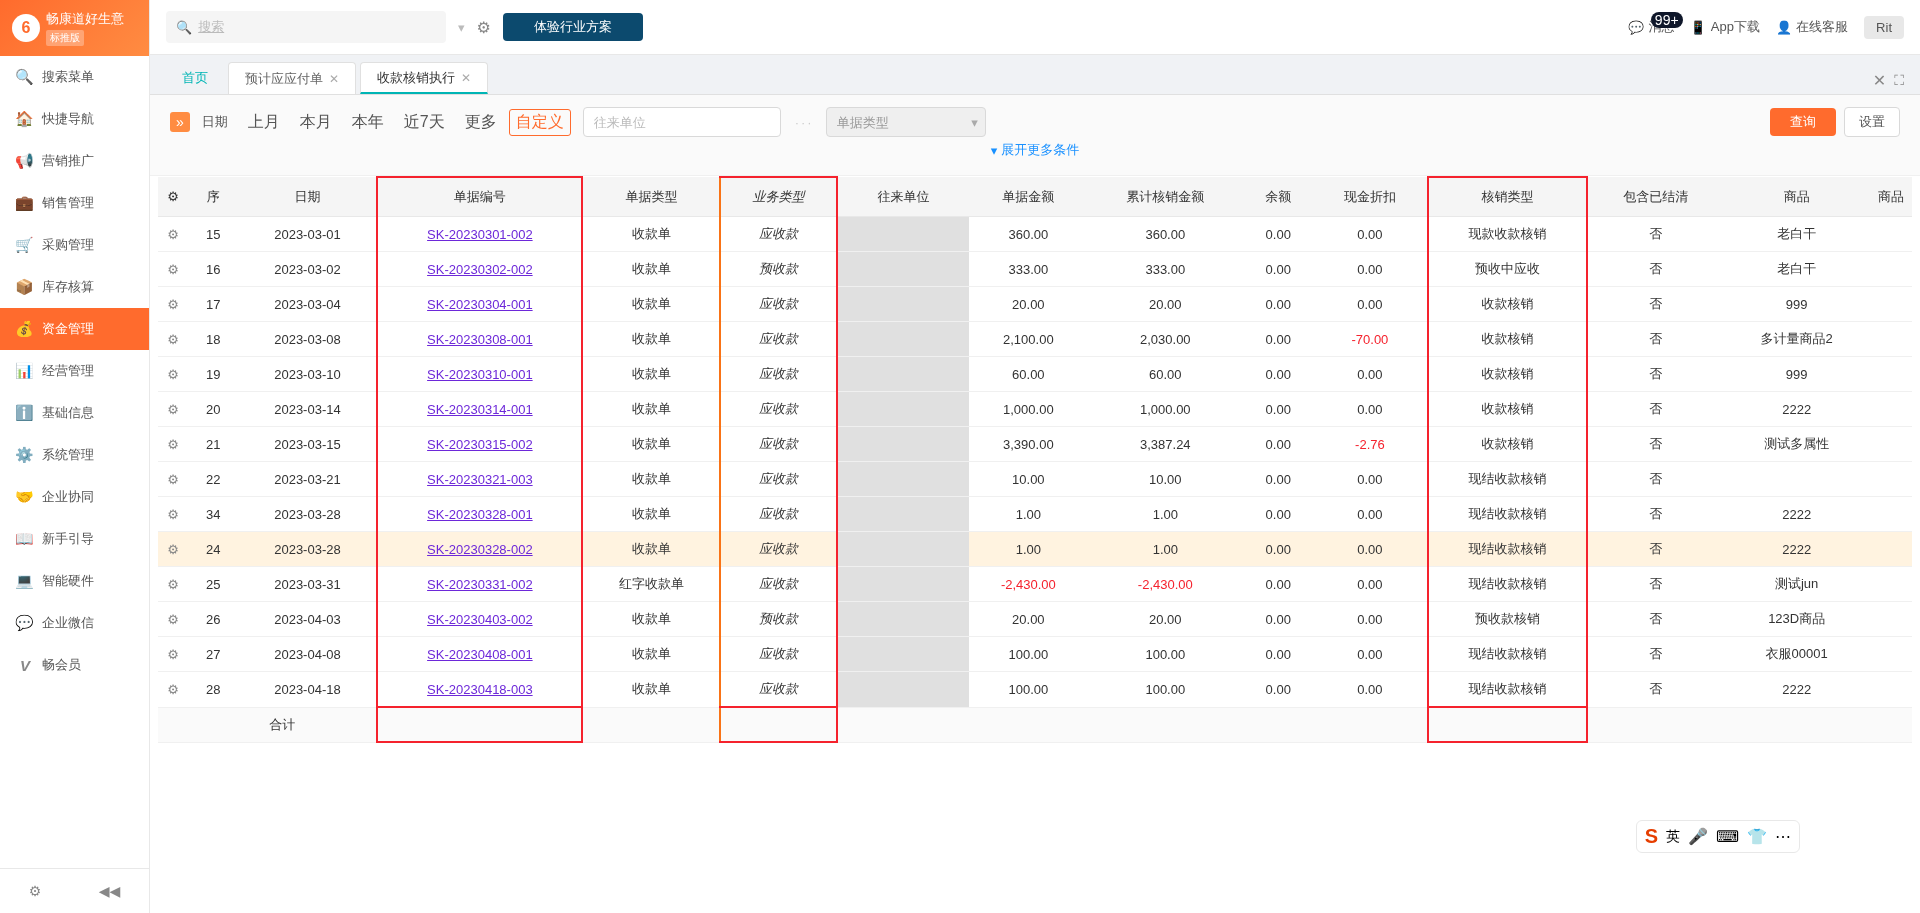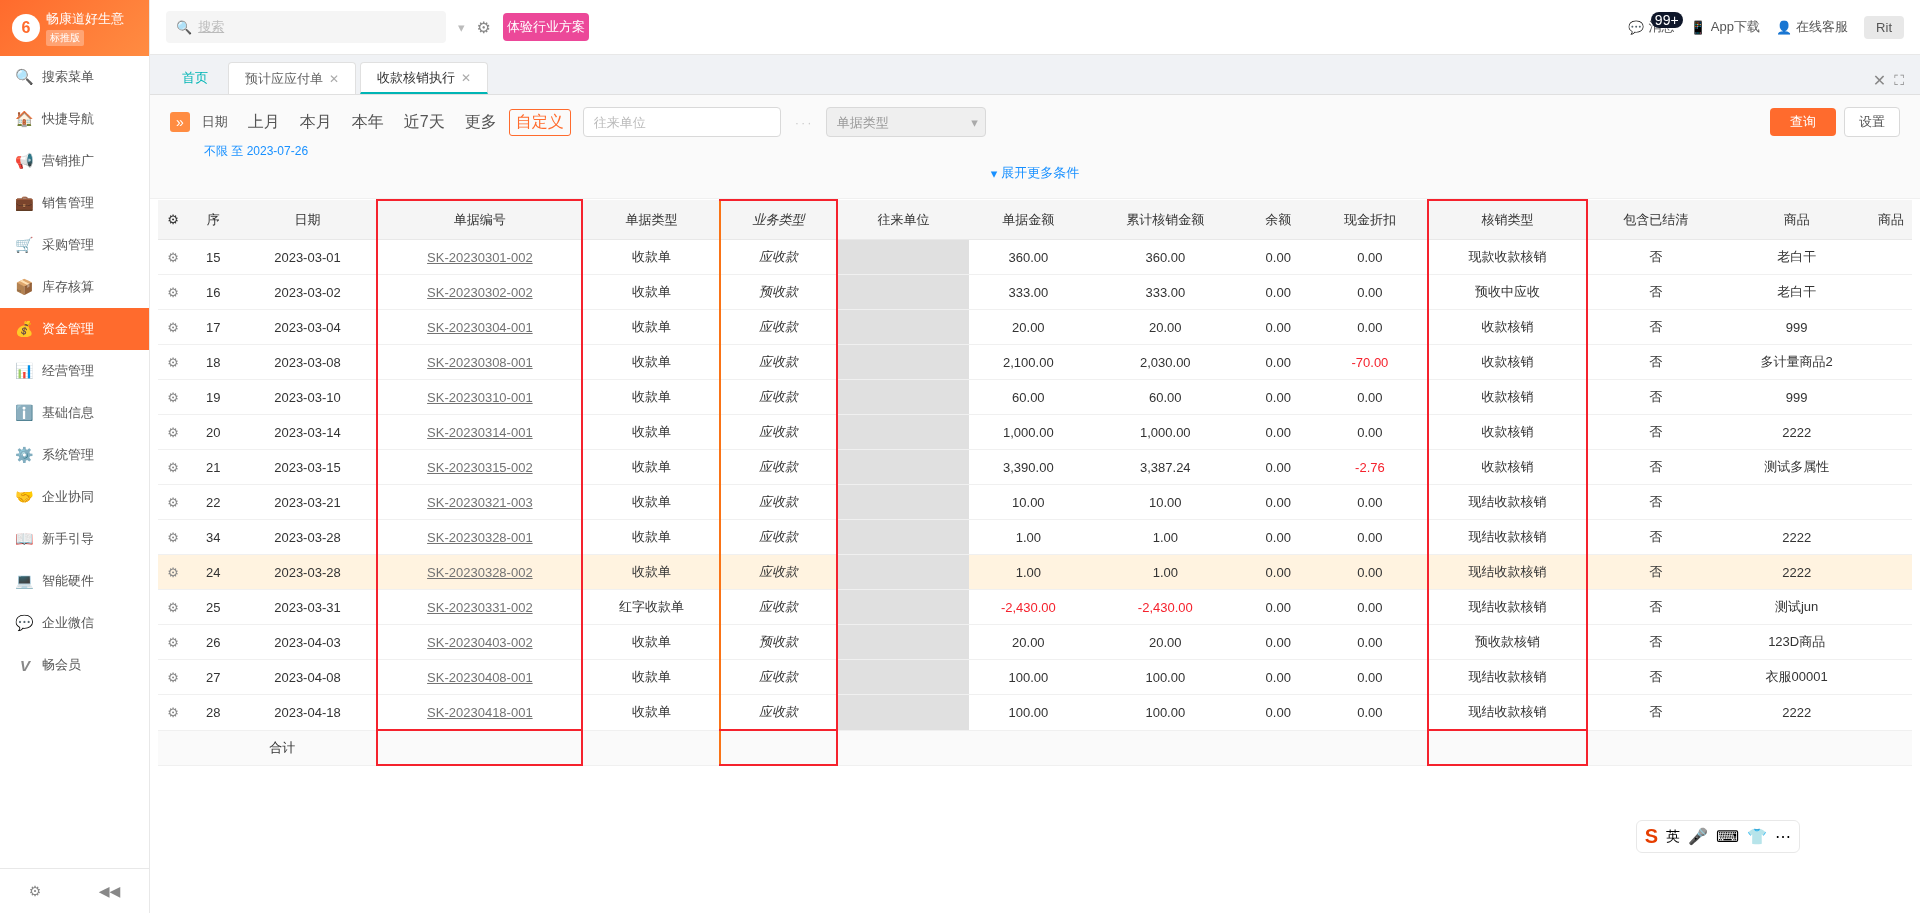--- a/index.html
+++ b/index.html
@@ -16,21 +16,21 @@
     .sidebar-item .icon { width: 18px; height: 18px; display: flex; align-items: center; justify-content: center; font-size: 15px; flex-shrink: 0; }
     .sidebar-bottom { padding: 10px 0; border-top: 1px solid #e8e8e8; display: flex; align-items: center; justify-content: space-around; }
     .sidebar-bottom-btn { cursor: pointer; color: #888; font-size: 14px; padding: 4px 8px; }
 
     
     .main { flex: 1; display: flex; flex-direction: column; overflow: hidden; }
 
     
     .topbar { height: 55px; background: #fff; border-bottom: 1px solid #e8e8e8; display: flex; align-items: center; padding: 0 16px; gap: 12px; flex-shrink: 0; }
     .topbar-search { flex: 1; max-width: 280px; background: #f5f5f5; border-radius: 4px; height: 32px; display: flex; align-items: center; padding: 0 10px; gap: 6px; color: #bbb; font-size: 13px; }
-    .topbar-tag { background: #ec4899; color: white; padding: 5px 4px; border-radius: 4px; font-size: 13px; cursor: pointer; }
+    .topbar-tag { background: #0c4a6e; color: white; padding: 5px 31px; border-radius: 4px; font-size: 13px; cursor: pointer; }
     .topbar-right { margin-left: auto; display: flex; align-items: center; gap: 16px; color: #555; font-size: 13px; }
     .topbar-right .notify { position: relative; display: flex; align-items: center; gap: 4px; }
     .topbar-right .badge { position: absolute; top: -6px; right: -8px; background: #0f172a; color: white; font-size: 14px; border-radius: 8px; padding: 0 4px; min-width: 16px; height: 16px; display: flex; align-items: center; justify-content: center; }
 
     
     .tabs { height: 40px; background: #f0f2f5; display: flex; align-items: flex-end; padding: 0 16px; flex-shrink: 0; border-bottom: 1px solid #e0e0e0; }
     .tab { height: 32px; padding: 0 16px; display: flex; align-items: center; gap: 6px; cursor: pointer; font-size: 13px; color: #666; background: #fff; border: 1px solid #e0e0e0; border-bottom: none; border-radius: 4px 4px 0 0; margin-right: 4px; }
     .tab.active { background: #fff; color: #333; border-bottom: 2px solid #00b5b5; }
     .tab .close { color: #aaa; font-size: 12px; }
     .tab-home { background: transparent; border: none; color: #00b5b5; }
@@ -60,21 +60,21 @@
     .btn-setting { background: #fff; border: 1px solid #d9d9d9; color: #555; padding: 5px 14px; border-radius: 4px; font-size: 13px; cursor: pointer; }
     .expand-more { display: flex; align-items: center; gap: 4px; color: #1890ff; font-size: 13px; cursor: pointer; padding: 4px 0; justify-content: center; }
 
     
     .table-container { flex: 1; overflow: auto; padding: 0 8px; }
     table { width: 100%; border-collapse: collapse; font-size: 13px; }
     thead tr { background: #f5f5f5; }
     th { padding: 10px 8px; text-align: center; color: #333; font-weight: 500; border-bottom: 1px solid #e8e8e8; white-space: nowrap; position: sticky; top: 0; background: #f5f5f5; z-index: 2; }
     td { padding: 8px 8px; text-align: center; border-bottom: 1px solid #f0f0f0; color: #333; white-space: nowrap; }
     tr.highlighted { background: #fff3e0; }
-    .link { color: #737373; text-decoration: underline; cursor: pointer; }
+    .link { color: #6d28d9; text-decoration: underline; cursor: pointer; }
     .negative { color: #f5222d; }
     
     
     .col-sk { border-left: 2px solid #f5222d; border-right: 2px solid #f5222d; }
     .col-biz { border-left: 2px solid #f97316; border-right: 2px solid #f5222d; font-style: italic; }
     .col-verify { border-left: 2px solid #f5222d; border-right: 2px solid #f5222d; }
     th.col-sk { border-top: 2px solid #f5222d; }
     th.col-biz { border-top: 2px solid #f5222d; }
     th.col-verify { border-top: 2px solid #f5222d; }
     tr:last-child td.col-sk { border-bottom: 2px solid #f5222d; }
@@ -240,23 +240,20 @@
         <div class="filter-select-wrap">
           <select class="filter-select">
             <option>单据类型</option>
           </select>
         </div>
         <div style="display:flex;gap:8px;margin-left:auto;align-items:center;">
           <button class="btn-query">查询</button>
           <button class="btn-setting">设置</button>
         </div>
       </div>
-      <div style="display:flex;align-items:center;gap:8px;margin-top:4px;padding-left:34px;">
-        <span class="filter-date-range">不限 至 2023-07-26</span>
-      </div>
       <div class="expand-more">
         <span>▾</span>
         <span>展开更多条件</span>
       </div>
     </div>
 
     <div class="table-container">
       <table>
         <thead>
           <tr>
@@ -496,21 +493,21 @@
       <td>0.00</td>
       <td class="col-verify">现结收款核销</td>
       <td>否</td>
       <td>衣服00001</td>
       <td style="width:40px;"></td>
     </tr>
             <tr>
       <td class="gear-cell">⚙</td>
       <td>28</td>
       <td>2023-04-18</td>
-      <td class="col-sk"><a class="link">SK-20230418-001</a></td>
+      <td class="col-sk"><a class="link">SK-20230418-003</a></td>
       <td>收款单</td>
       <td class="col-biz">应收款</td>
       <td style="color:#bbb;background:#e0e0e0;min-width:80px;">&nbsp;&nbsp;&nbsp;&nbsp;&nbsp;&nbsp;&nbsp;</td>
       <td>100.00</td>
       <td>100.00</td>
       <td>0.00</td>
       <td>0.00</td>
       <td class="col-verify">现结收款核销</td>
       <td>否</td>
       <td>2222</td>

